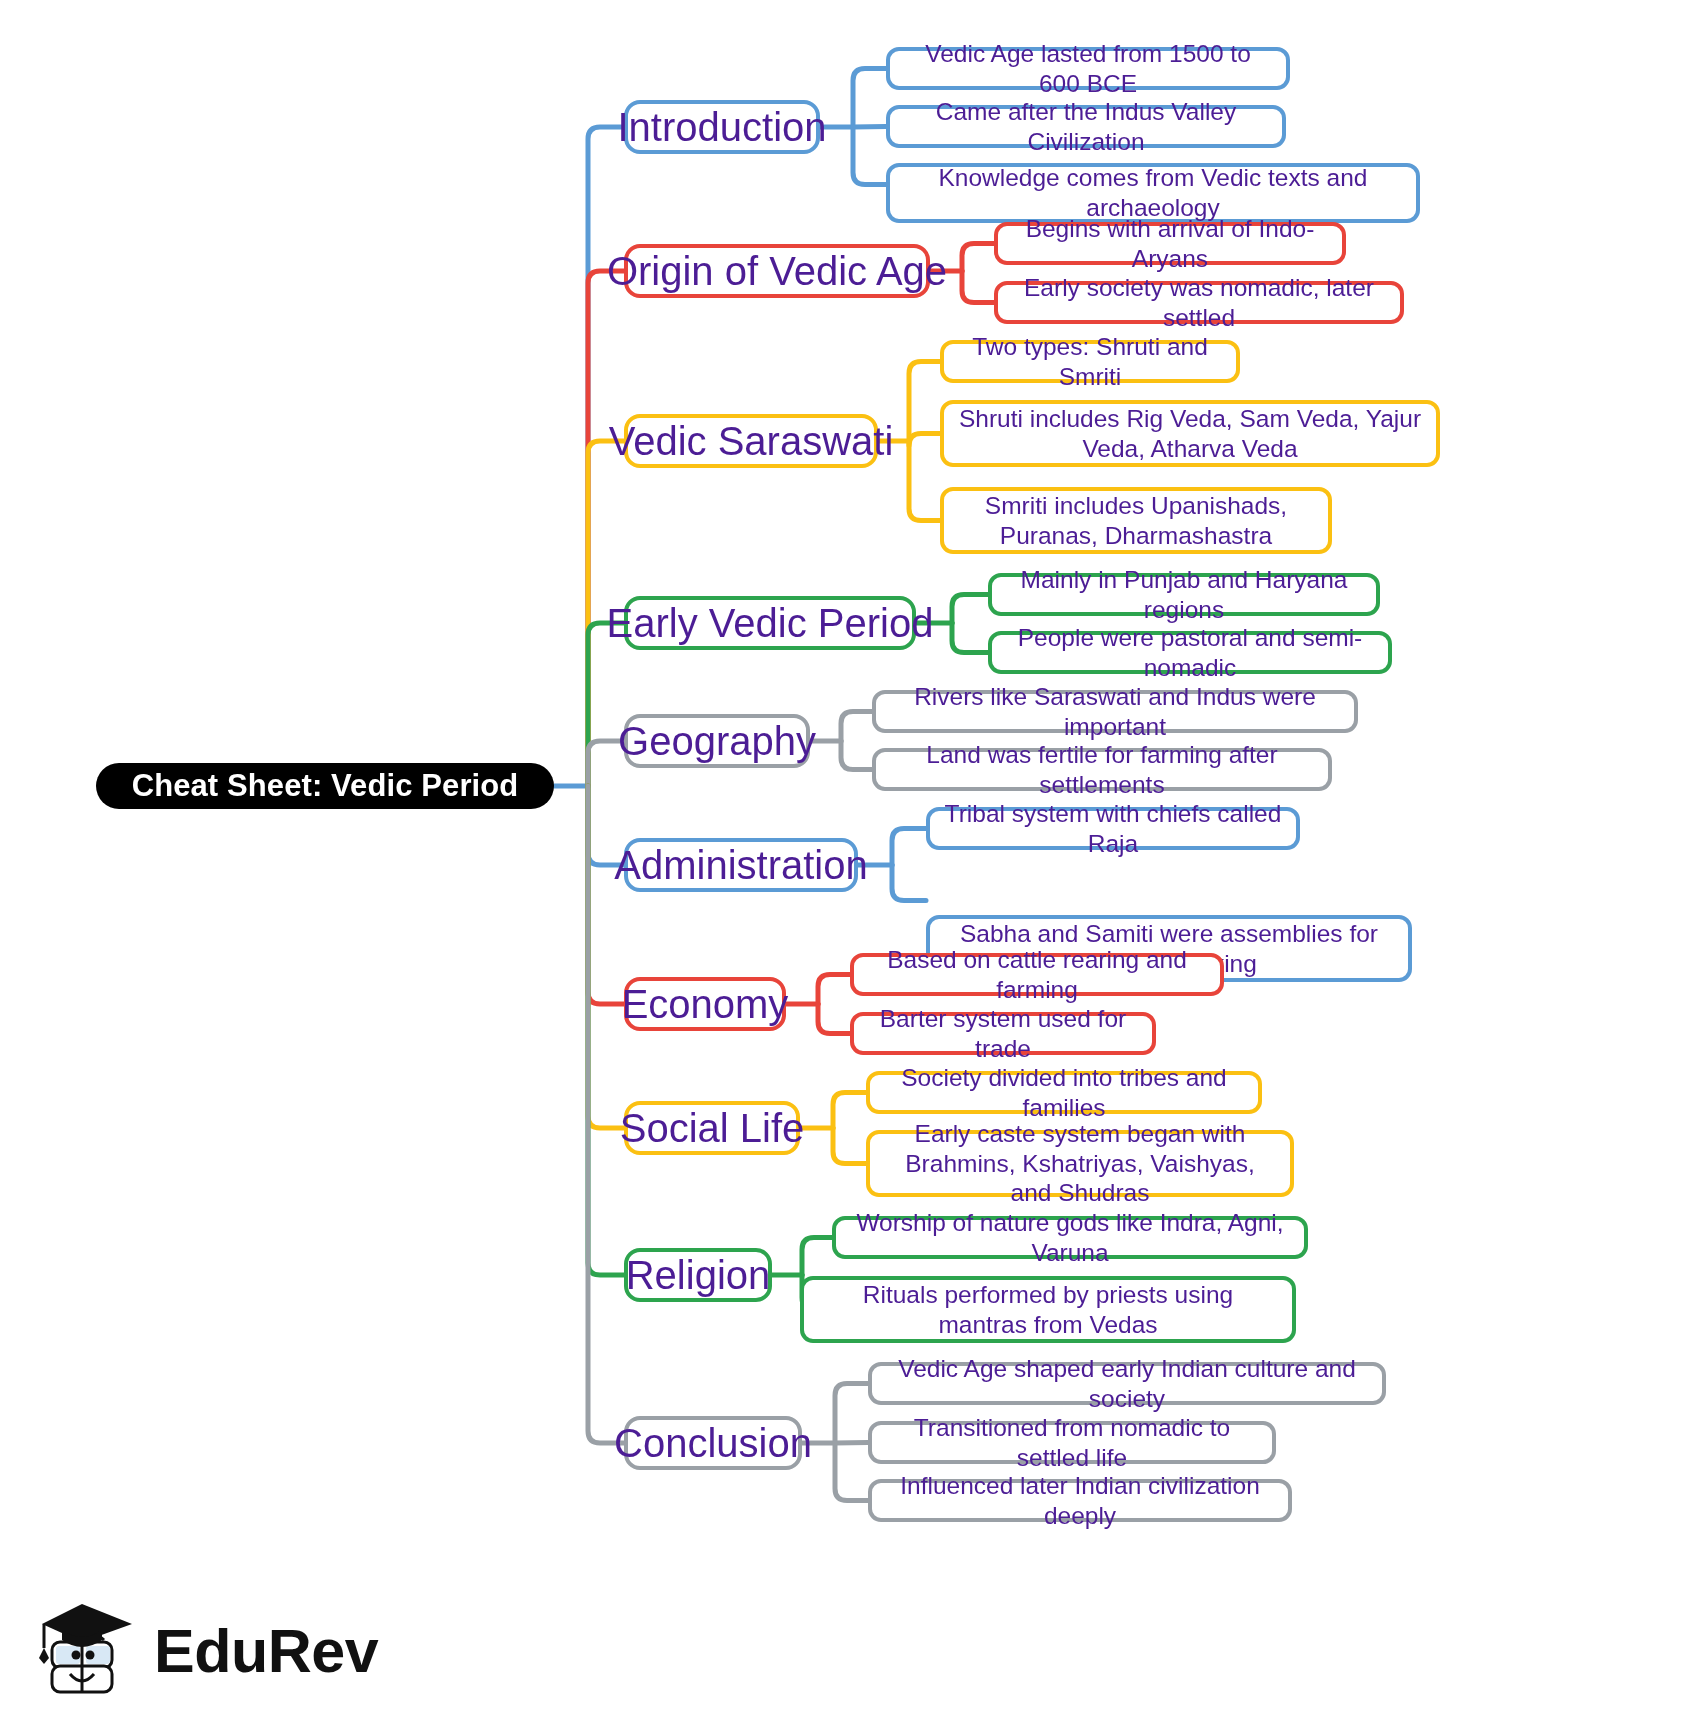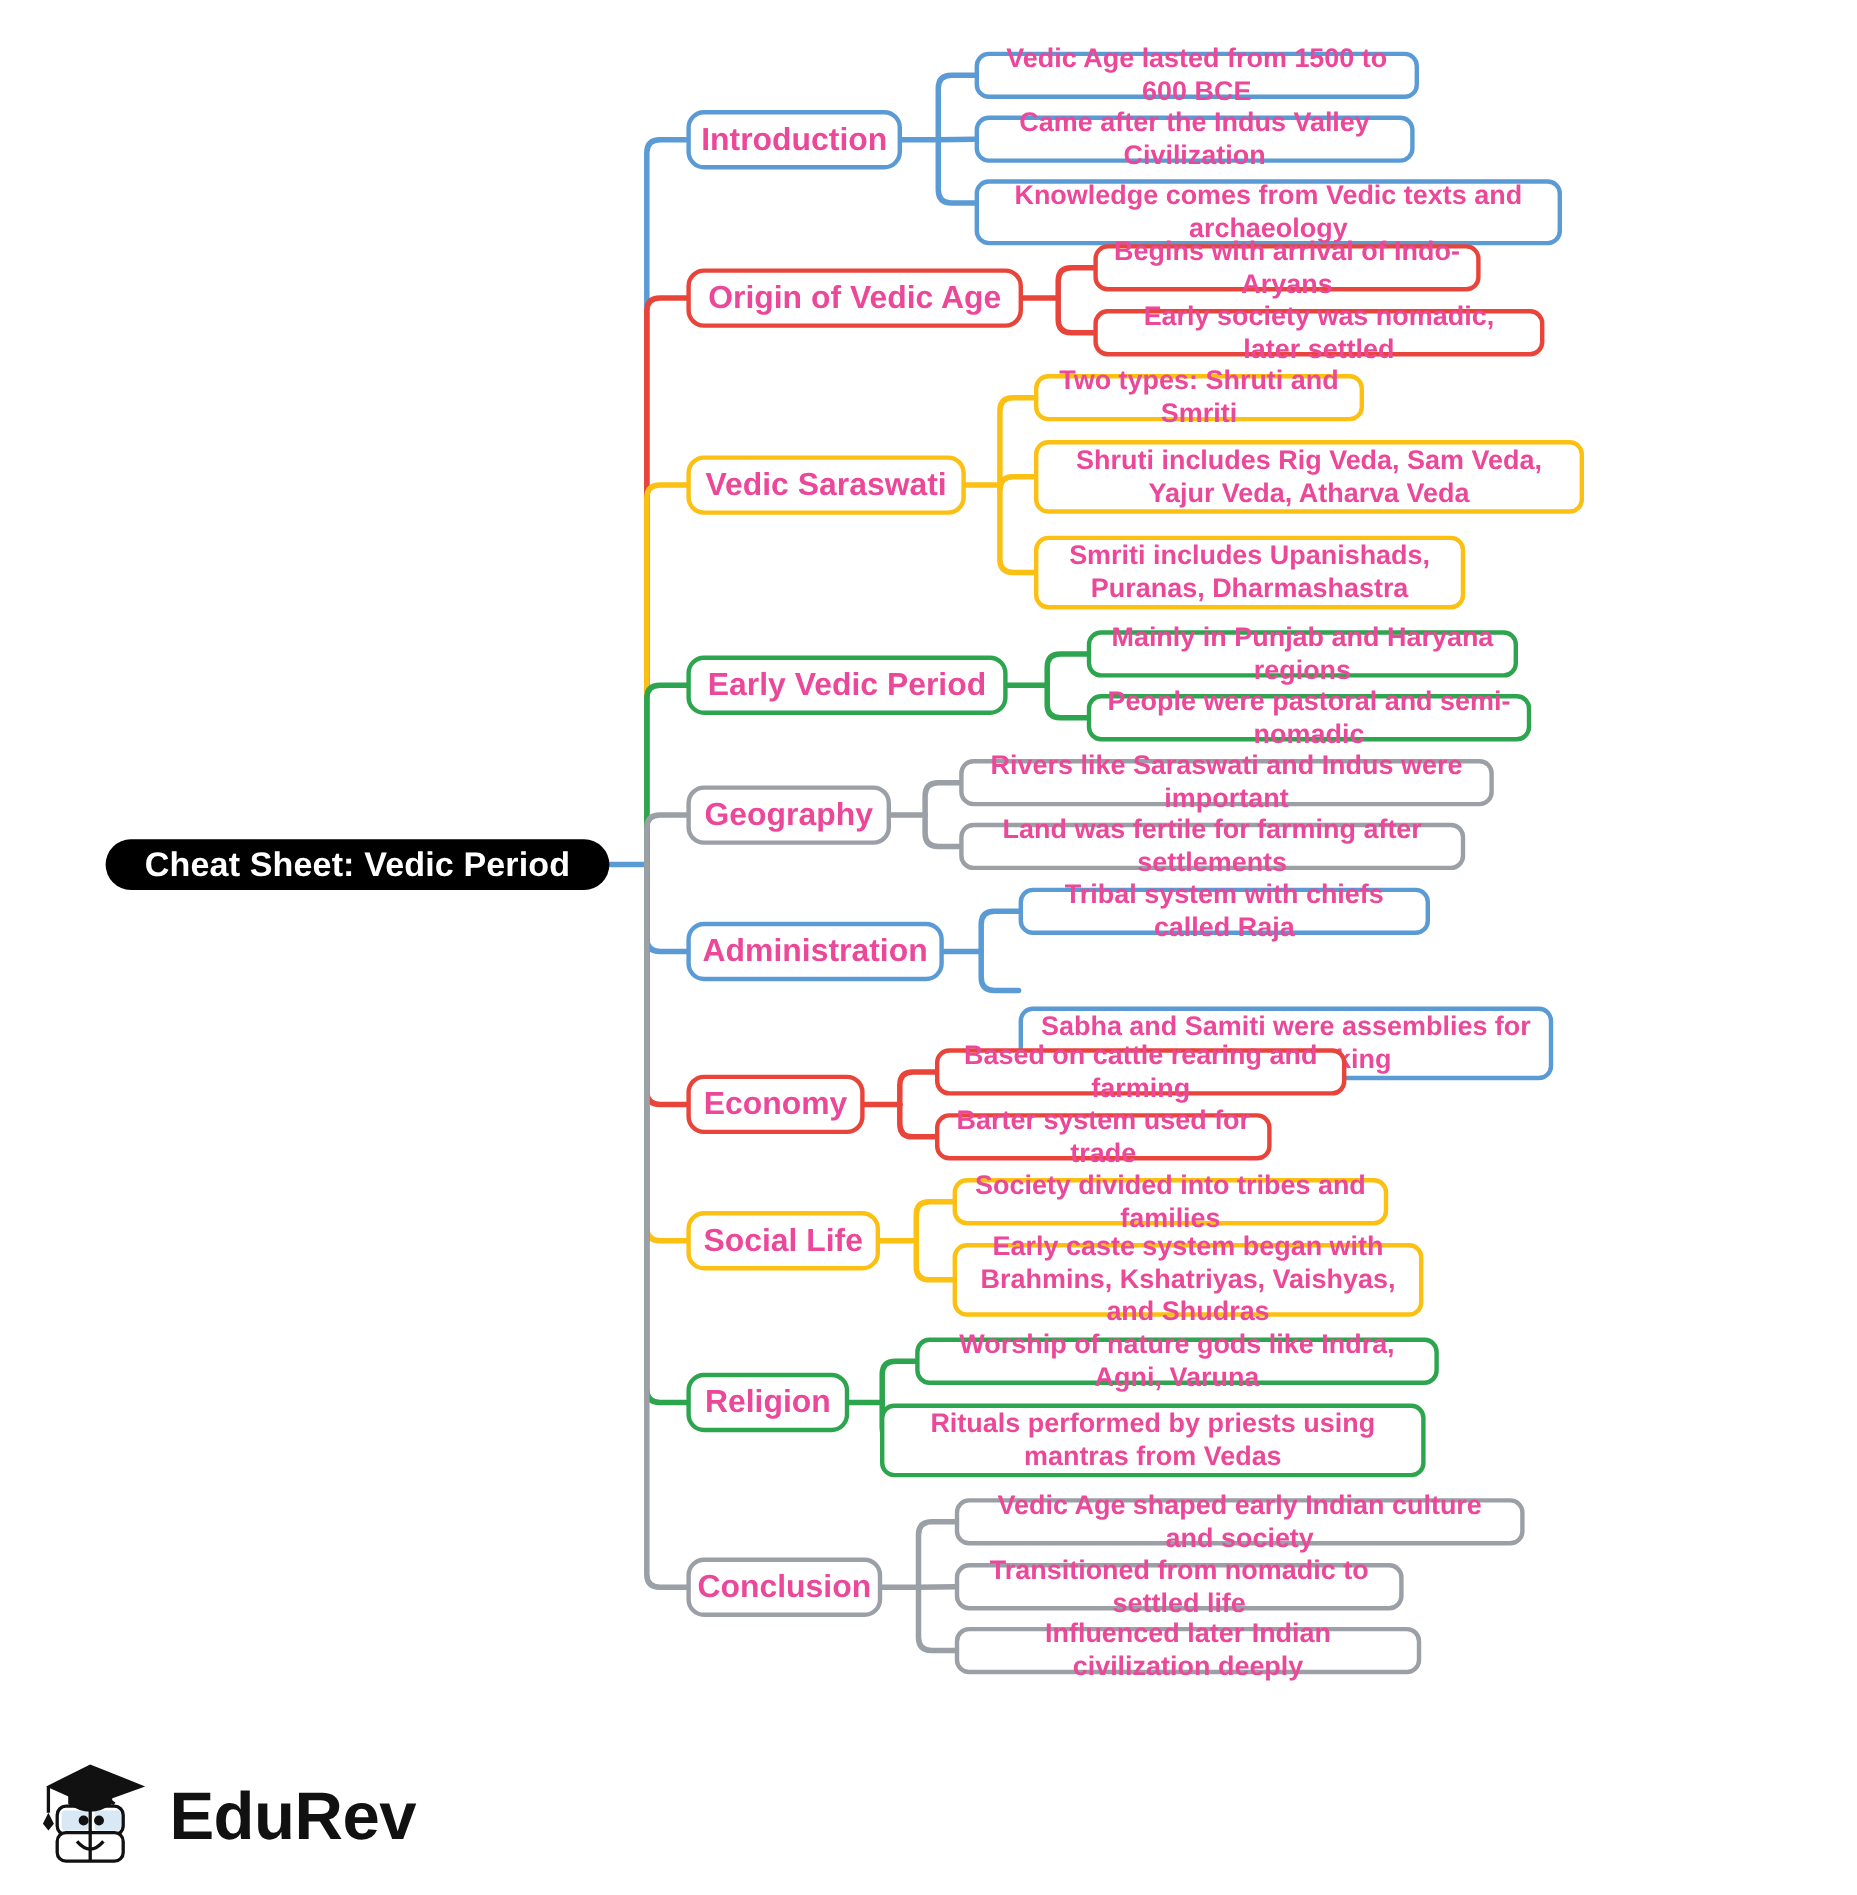--- a/index.html
+++ b/index.html
@@ -12,41 +12,40 @@
   }
   #map{position:absolute;inset:0;}
   svg.links{position:absolute;left:0;top:0;width:1688px;height:1723px;pointer-events:none;}
 
   .node{
     position:absolute;
     box-sizing:border-box;
     background:#ffffff;
     display:flex;align-items:center;justify-content:center;
     text-align:center;
-    color:#ec4899;
-    font-weight:bold;
+    color:#4c1d95;
   }
 
   
   .root{
     background:#000000;
     color:#ffffff;
     font-weight:bold;
     font-size:31px;
     border-radius:26px;
     padding:0 22px;
     letter-spacing:0.1px;
     white-space:nowrap;
   }
 
   
   .topic{
     border:4px solid #1d4ed8;
     border-radius:16px;
-    font-size:29px;
+    font-size:40px;
     padding:0 30px;
     white-space:nowrap;
     line-height:1.05;
   }
 
   
   .leaf{
     border:4px solid #888;
     border-radius:13px;
     font-size:24.5px;

